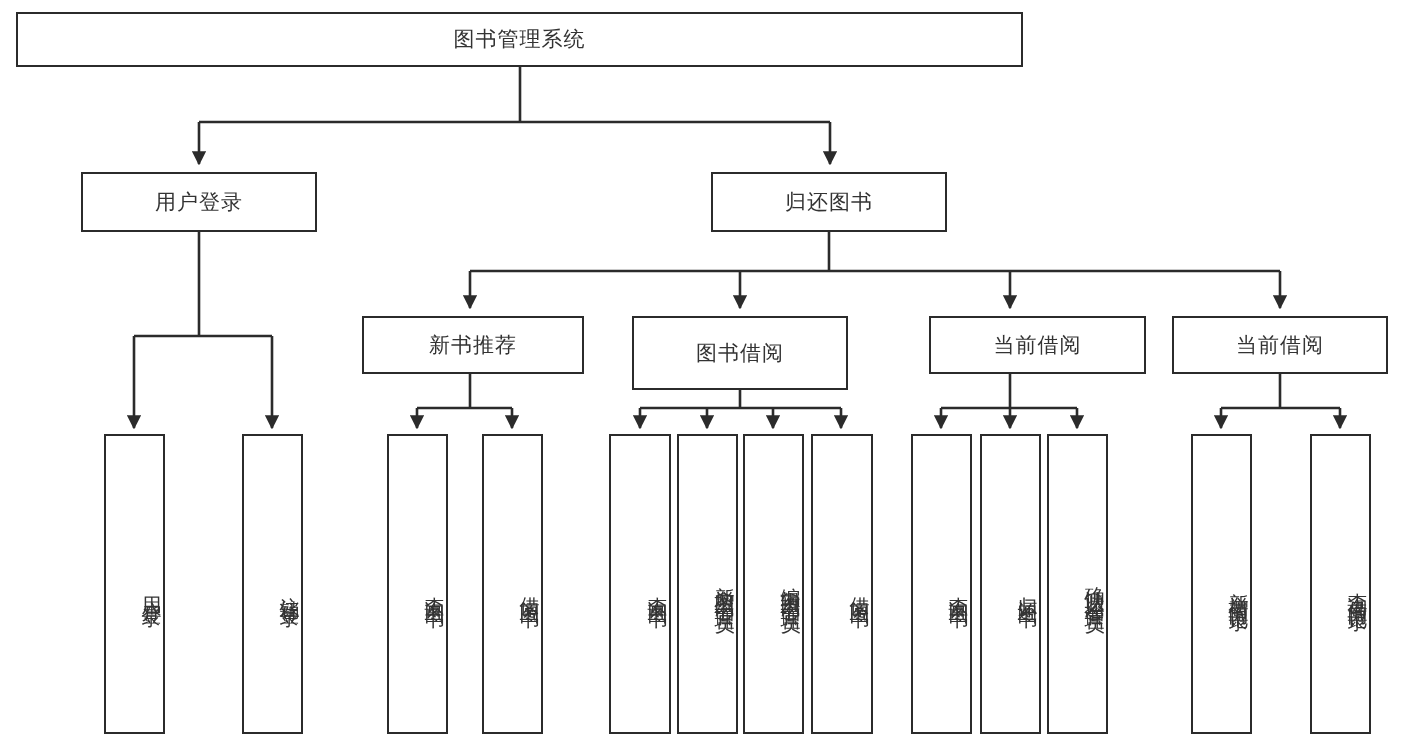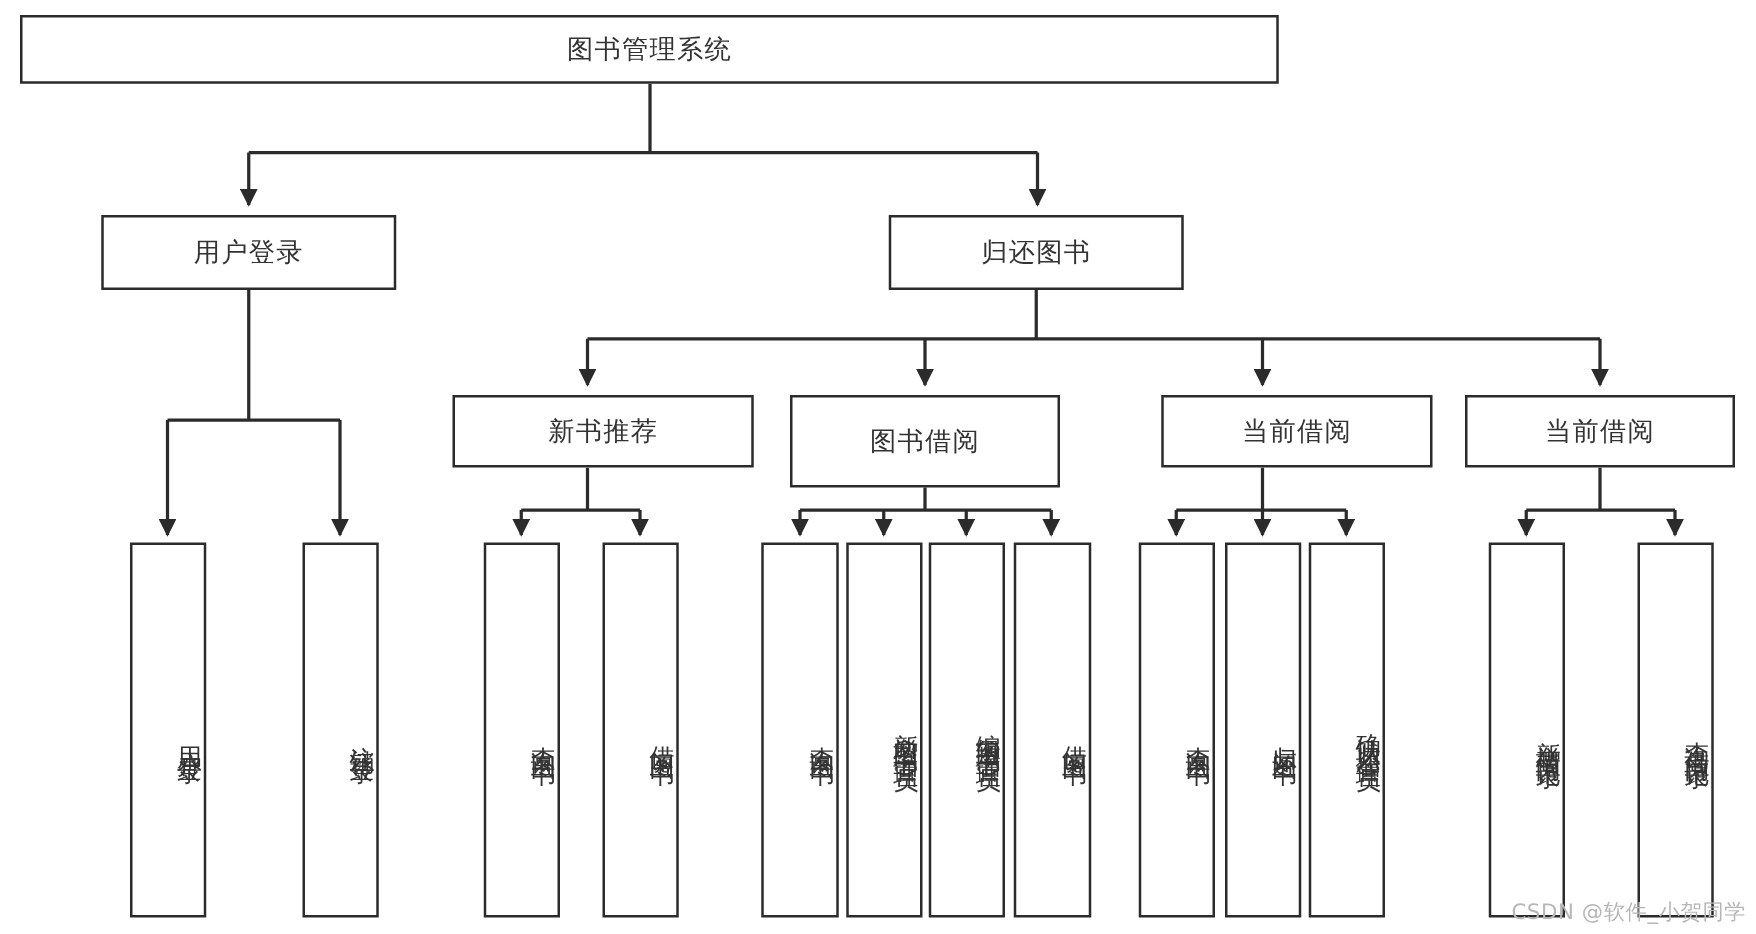--- a/index.html
+++ b/index.html
@@ -122,21 +122,21 @@
     <span class="node-label">图书管理系统</span>
   </div>
 
   <div class="node horiz" style="left:81px; top:172px; width:236px; height:60px;">
     <span class="node-label">用户登录</span>
   </div>
   <div class="node horiz" style="left:711px; top:172px; width:236px; height:60px;">
     <span class="node-label">归还图书</span>
   </div>
 
-  <div class="node horiz" style="left:362px; top:316px; width:241px; height:58px;">
+  <div class="node horiz" style="left:362px; top:316px; width:222px; height:58px;">
     <span class="node-label">新书推荐</span>
   </div>
   <div class="node horiz" style="left:632px; top:316px; width:216px; height:74px;">
     <span class="node-label">图书借阅</span>
   </div>
   <div class="node horiz" style="left:929px; top:316px; width:217px; height:58px;">
     <span class="node-label">当前借阅</span>
   </div>
   <div class="node horiz" style="left:1172px; top:316px; width:216px; height:58px;">
     <span class="node-label">当前借阅</span>
@@ -179,15 +179,14 @@
     <span class="node-label">确认归还（管理员）</span>
   </div>
 
   <div class="node vert" style="left:1191px; top:434px; width:61px; height:300px;">
     <span class="node-label">新增借阅记录</span>
   </div>
   <div class="node vert" style="left:1310px; top:434px; width:61px; height:300px;">
     <span class="node-label">查询借阅记录</span>
   </div>
 
-  <div id="watermark">CSDN @软件_小贺同学</div>
 
 </div>
 
 </body></html>

